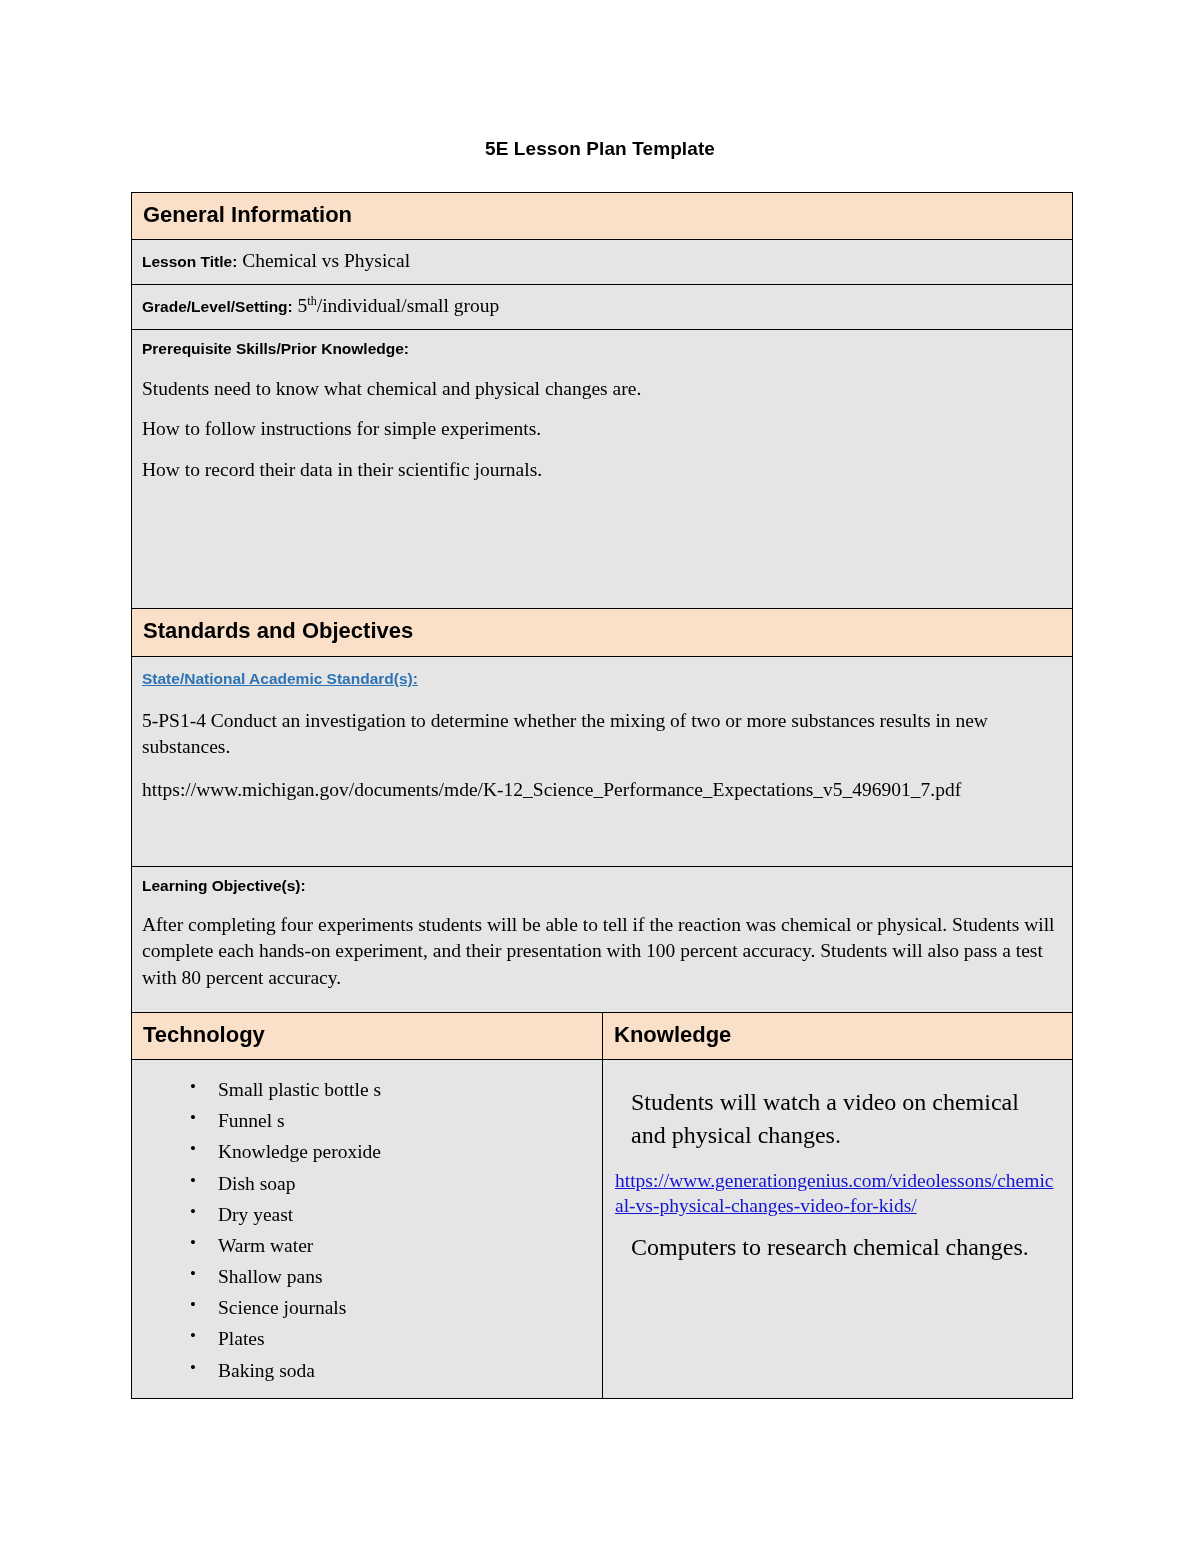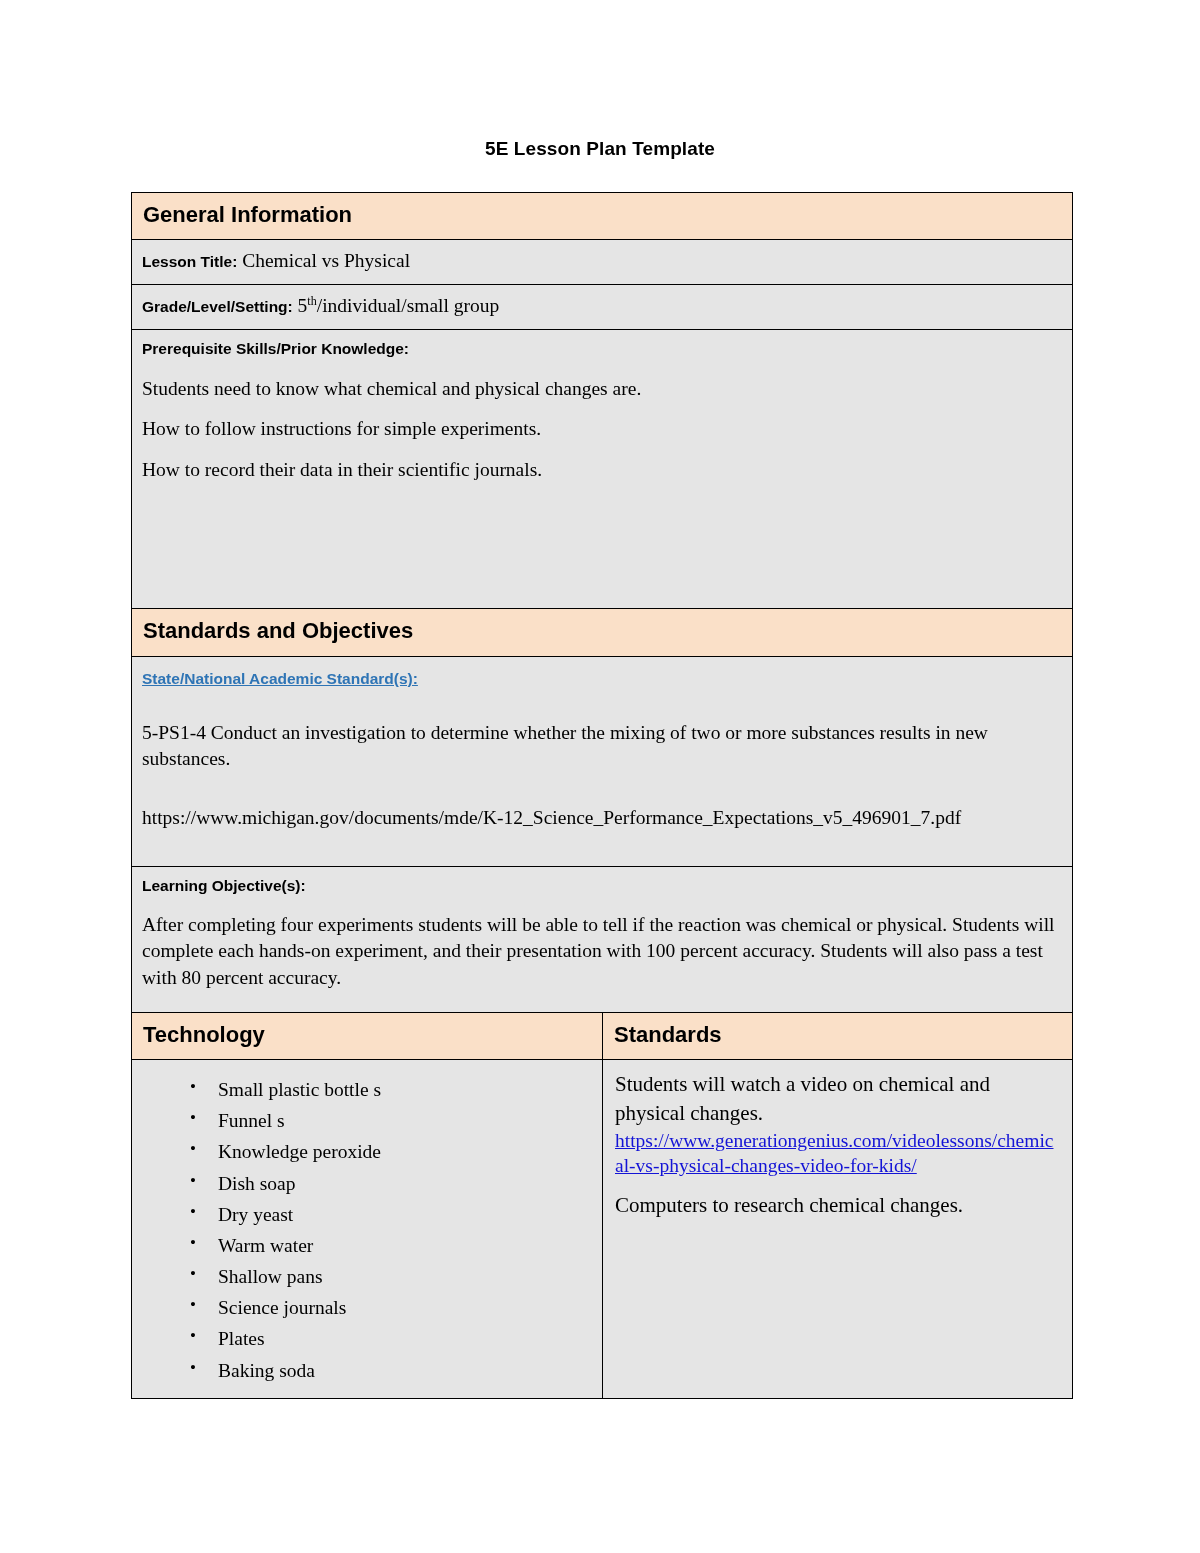--- a/index.html
+++ b/index.html
@@ -152,23 +152,23 @@
   }
 
   .mat-cell {
     height: 318px;
     padding: 10px 8px 10px 8px !important;
   }
   .tech-cell {
     padding: 10px 12px 10px 12px !important;
   }
   .tech-para {
-    margin: 0;
-    font-family: "Liberation Serif", serif;
-    font-size: 21px;
+    margin: 16px;
+    font-family: "Liberation Serif", serif;
+    font-size: 24px;
     line-height: 1.37;
   }
   .tech-gap {
     margin-top: 13px;
   }
 </style>
 </head>
 <body>
 
 <div class="page">
@@ -209,38 +209,38 @@
           <p class="para">How to record their data in their scientific journals.</p>
         </td>
       </tr>
 
       <tr>
         <td colspan="2" class="section-head big">Standards and Objectives</td>
       </tr>
 
       <tr>
         <td colspan="2" class="cell" style="height:192px">
-          <div style="margin-bottom:28px">
+          <div style="margin-bottom:16px">
             <span class="link-head">State/National Academic Standard(s):</span>
           </div>
-          <p class="para" style="margin-bottom:32px">5-PS1-4 Conduct an investigation to determine whether the mixing of two or more substances results in new substances.</p>
+          <p class="para" style="margin-bottom:16px">5-PS1-4 Conduct an investigation to determine whether the mixing of two or more substances results in new substances.</p>
           <div class="url-plain">https://www.michigan.gov/documents/mde/K-12_Science_Performance_Expectations_v5_496901_7.pdf</div>
         </td>
       </tr>
 
       <tr>
         <td colspan="2" class="cell" style="height:128px">
           <div class="lbl" style="margin-bottom:16px">Learning Objective(s):</div>
           <p class="para">After completing four experiments students will be able to tell if the reaction was chemical or physical. Students will complete each hands-on experiment, and their presentation with 100 percent accuracy. Students will also pass a test with 80 percent accuracy.</p>
         </td>
       </tr>
 
       <tr>
         <td class="section-head big">Technology</td>
-        <td class="section-head big">Standards</td>
+        <td class="section-head big">Knowledge</td>
       </tr>
 
       <tr>
         <td class="mat-cell">
           <ul class="materials" id="materials-list">
               <li>Small plastic bottle s</li>
               <li>Funnel s</li>
               <li>Knowledge peroxide</li>
               <li>Dish soap</li>
               <li>Dry yeast</li>

